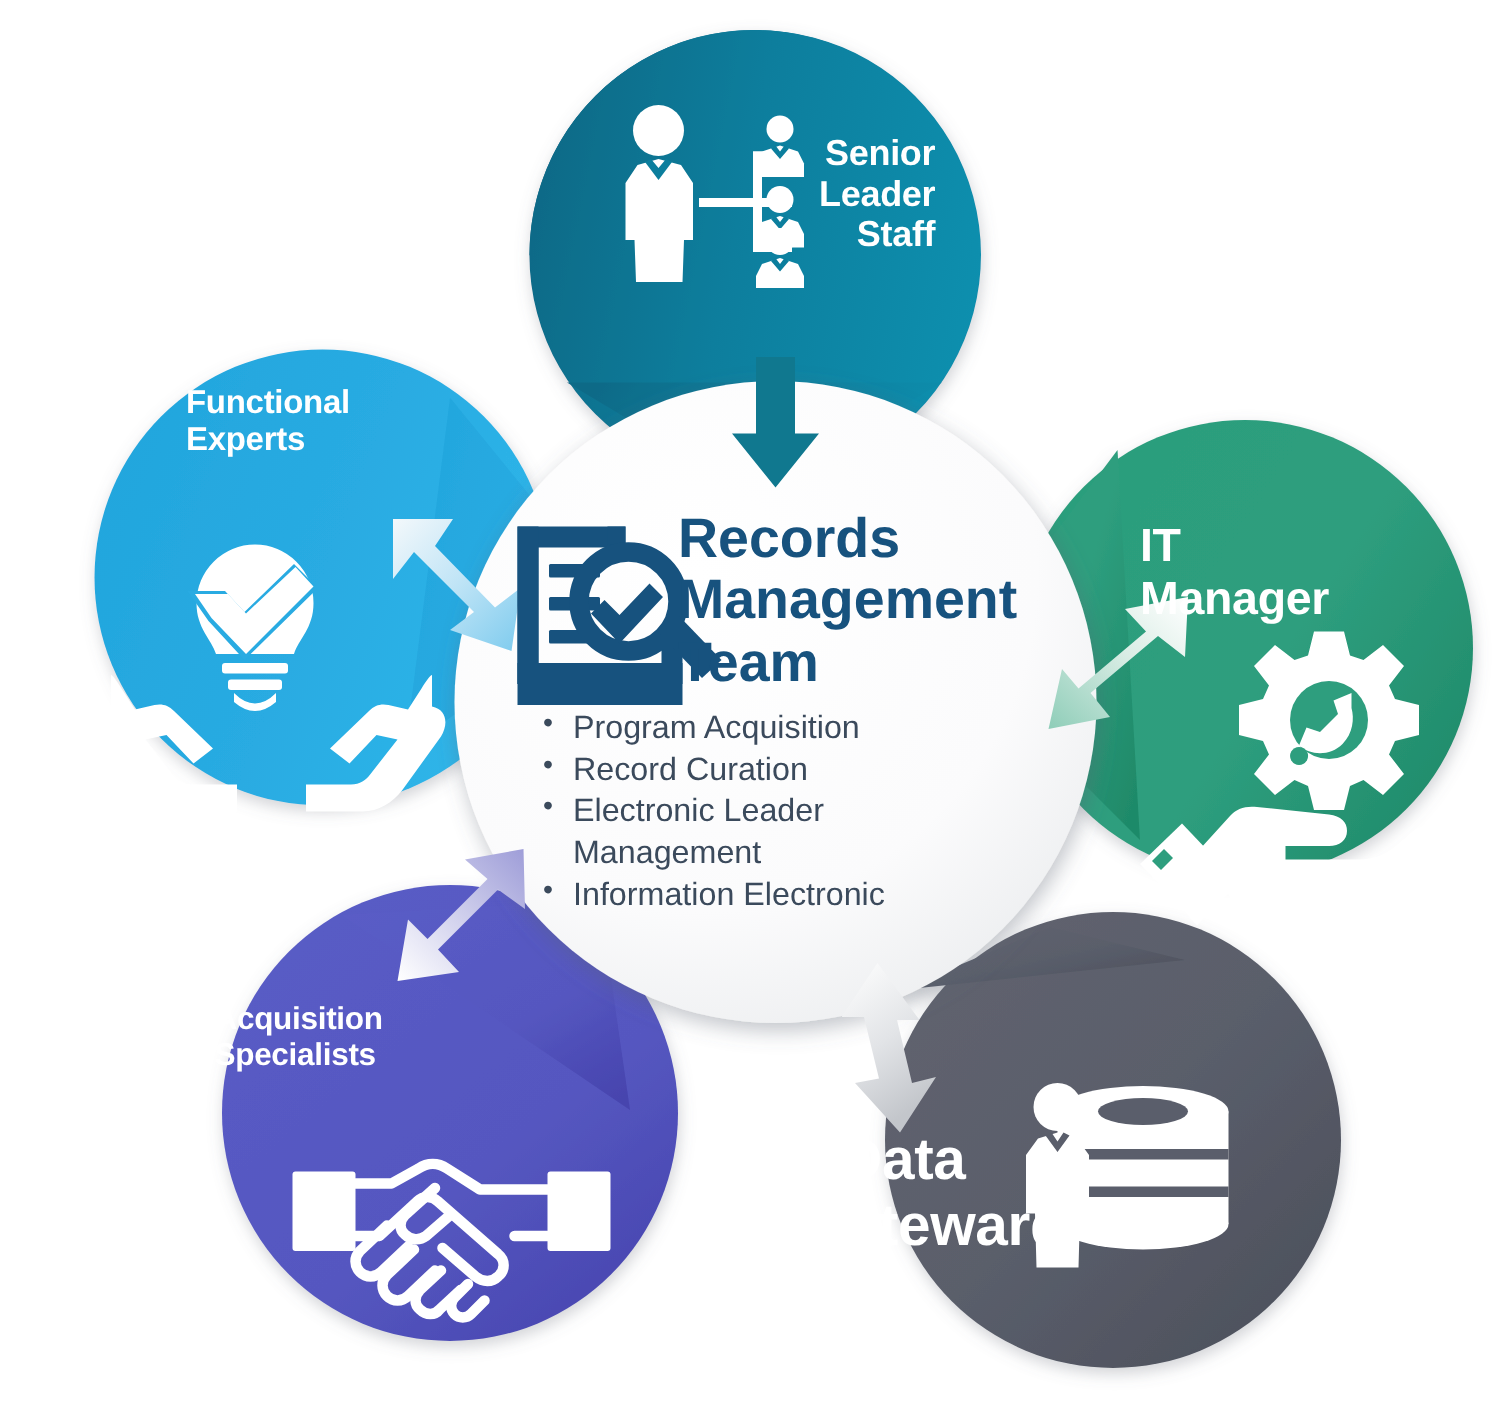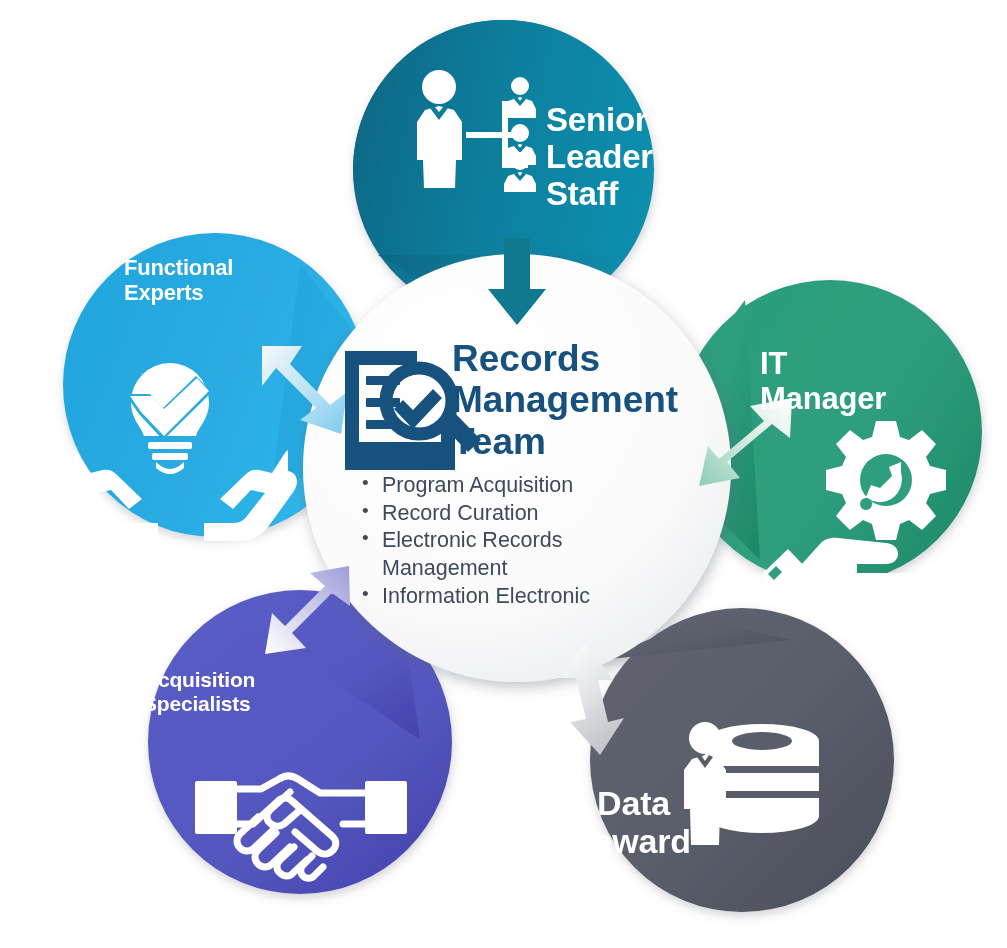--- a/index.html
+++ b/index.html
@@ -4,25 +4,25 @@
 <style>
   html,body{margin:0;padding:0;background:#ffffff;}
   body{width:1007px;height:948px;overflow:hidden;
        font-family:"Liberation Sans","DejaVu Sans",sans-serif;}
   #stage{position:relative;width:1007px;height:948px;}
   #stage svg.layer{position:absolute;left:0;top:0;width:1007px;height:948px;}
   .petal-label{
     position:absolute;color:#ffffff;font-weight:bold;line-height:1.12;
     white-space:pre-line;letter-spacing:-0.2px;
   }
-  #lbl-senior{left:546px;top:90px;font-size:33px;text-align:left;margin-top:12px;}
+  #lbl-senior{left:546px;top:90px;font-size:24px;text-align:right;}
   #lbl-functional{left:124px;top:256px;font-size:22px;text-align:left;}
   #lbl-it{left:760px;top:347px;font-size:31px;width:176px;}
   #lbl-acq{left:143px;top:668px;font-size:21px;text-align:left;}
-  #lbl-data{left:560px;top:784px;font-size:34px;text-align:right;width:110px;}
+  #lbl-data{left:560px;top:752px;font-size:39px;text-align:left;width:110px;}
 
   #center-title{
     position:absolute;left:452px;top:322px;width:266px;
     color:#17527e;font-size:37px;font-weight:bold;line-height:1.12;
     white-space:pre-line;text-align:left;margin-top:16px;
   }
   #center-list{
     position:absolute;left:356px;top:472px;width:320px;
     color:#3b4a5c;font-size:21.5px;line-height:1.29;
   }
@@ -271,17 +271,17 @@
   <div class="petal-label" id="lbl-data">Data
 Steward</div>
 
   <div id="center-title">Records
 Management
 Team</div>
 
   <div id="center-list">
       <div class="li"><span class="bul">•</span><span>Program Acquisition</span></div>
       <div class="li"><span class="bul">•</span><span>Record Curation</span></div>
-      <div class="li"><span class="bul">•</span><span>Electronic Records Management</span></div>
+      <div class="li"><span class="bul">•</span><span>Electronic Leader Management</span></div>
       <div class="li"><span class="bul">•</span><span>Information Electronic</span></div>
     </div>
 
 </div>
 
 </body></html>

